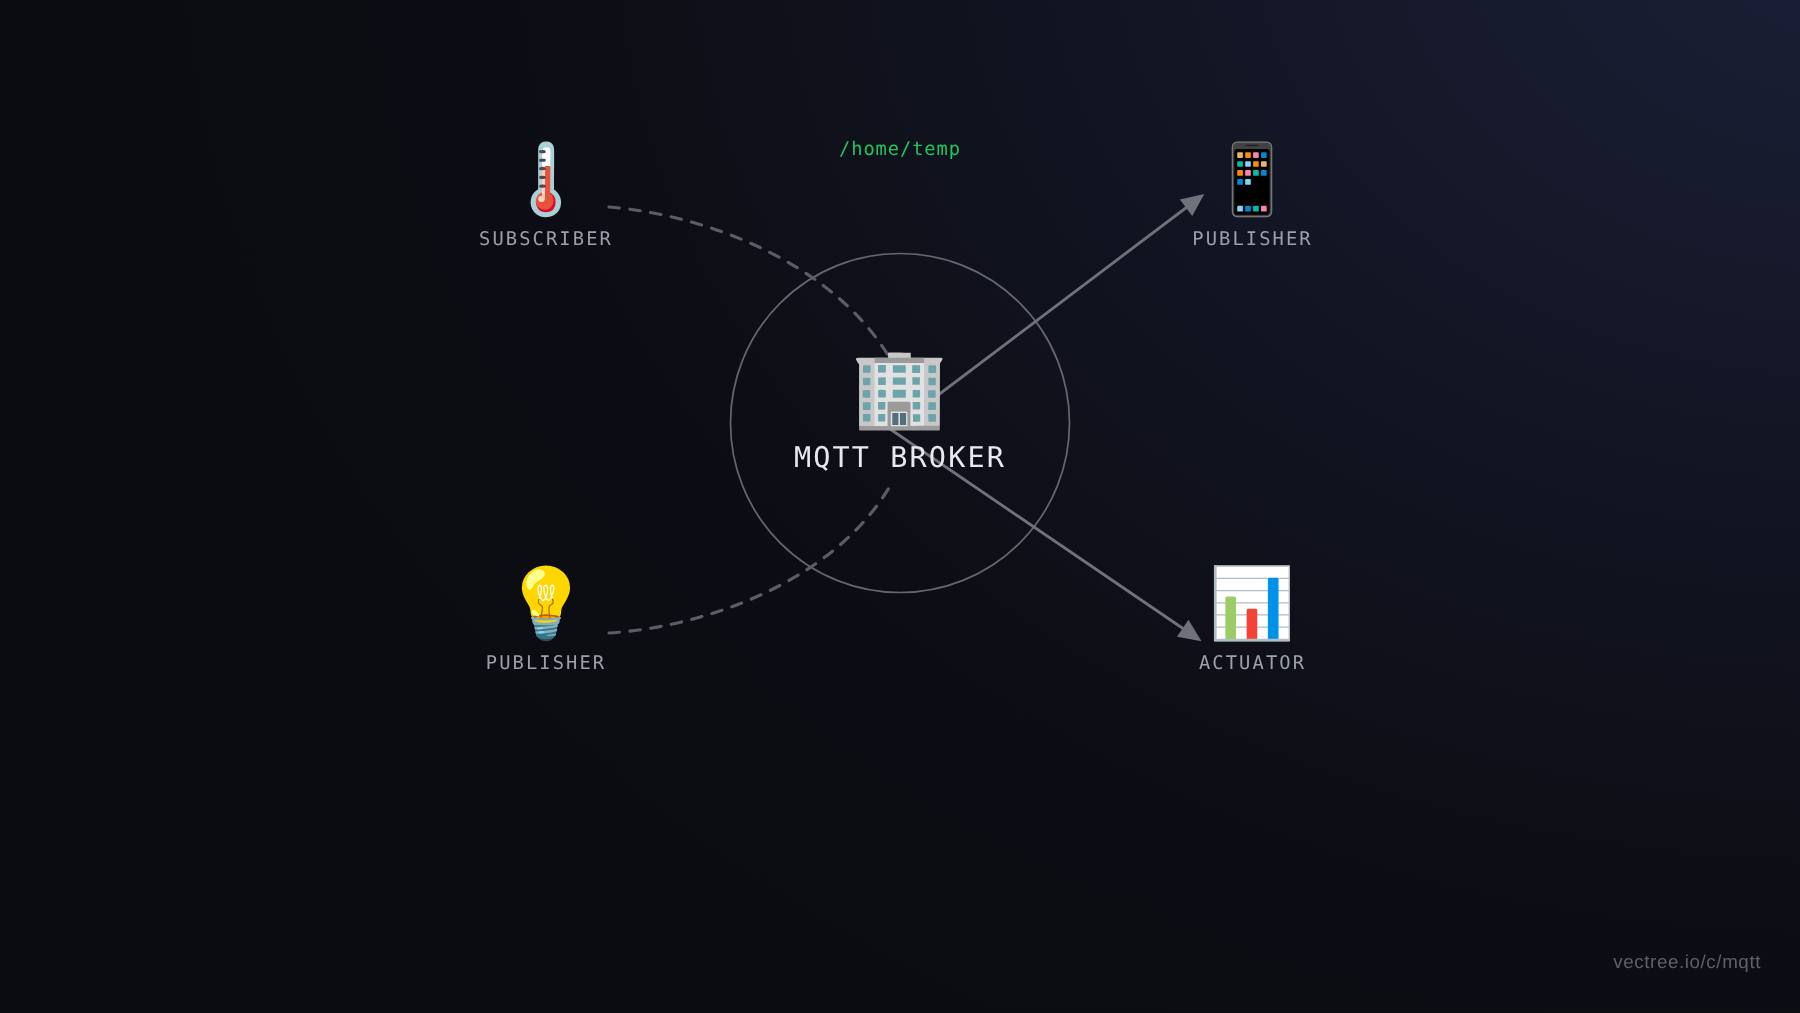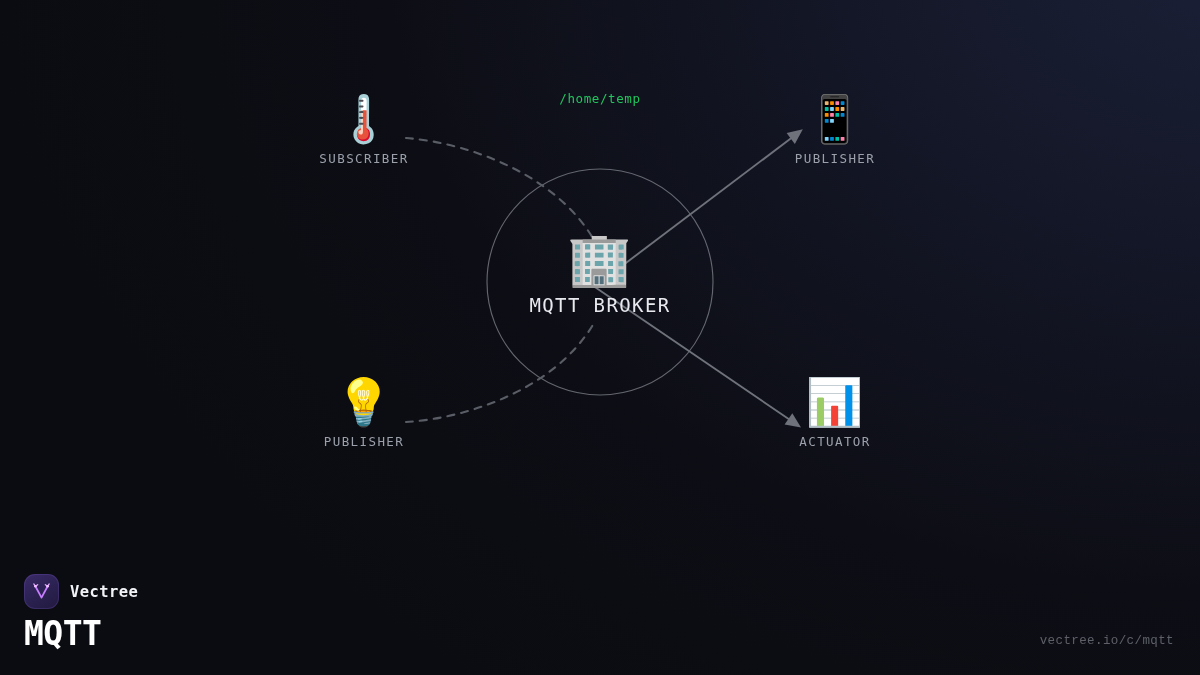--- a/index.html
+++ b/index.html
@@ -99,21 +99,21 @@
     font-size: 33px;
     font-weight: bold;
     color: #ffffff;
     letter-spacing: -0.5px;
     line-height: 1.15;
   }
   #site-url {
     position: absolute;
     right: 26px;
     bottom: 27px;
-    font-family: Liberation Mono, monospace;
+    font-family: Liberation Sans, sans-serif;
     font-size: 12.5px;
     letter-spacing: 0.4px;
     color: #5d6068;
   }
 </style>
 </head>
 <body>
 
 <div id="stage">
 
@@ -155,31 +155,16 @@
   <div class="node" style="left:835px; top:379px;">
     <span class="glyph" style="font-size:46px;">📊</span>
     <span class="caption">ACTUATOR</span>
   </div>
 
   <div class="node broker" style="left:600px; top:233px;">
     <span class="glyph" style="font-size:52px;">🏢</span>
     <span class="caption">MQTT BROKER</span>
   </div>
 
-  <div id="brand">
-    <div id="brand-row">
-      <div id="brand-mark">
-        <svg width="21" height="21" viewBox="0 0 24 24" xmlns="http://www.w3.org/2000/svg">
-          <path d="M5 6 L12 19 L19 6" fill="none" stroke="#c77dff" stroke-width="2" stroke-linecap="round" stroke-linejoin="round"></path>
-          <path d="M5 6 L3.2 3.4 M5 6 L7.6 4.2" stroke="#e3a8ff" stroke-width="1.5" stroke-linecap="round"></path>
-          <path d="M19 6 L20.8 3.4 M19 6 L16.4 4.2" stroke="#e3a8ff" stroke-width="1.5" stroke-linecap="round"></path>
-          <circle cx="5" cy="6" r="1.5" fill="#f0c2ff"></circle>
-          <circle cx="19" cy="6" r="1.5" fill="#f0c2ff"></circle>
-        </svg>
-      </div>
-      <div id="brand-name">Vectree</div>
-    </div>
-    <div id="brand-title">MQTT</div>
-  </div>
 
   <div id="site-url">vectree.io/c/mqtt</div>
 
 </div>
 
 </body></html>

